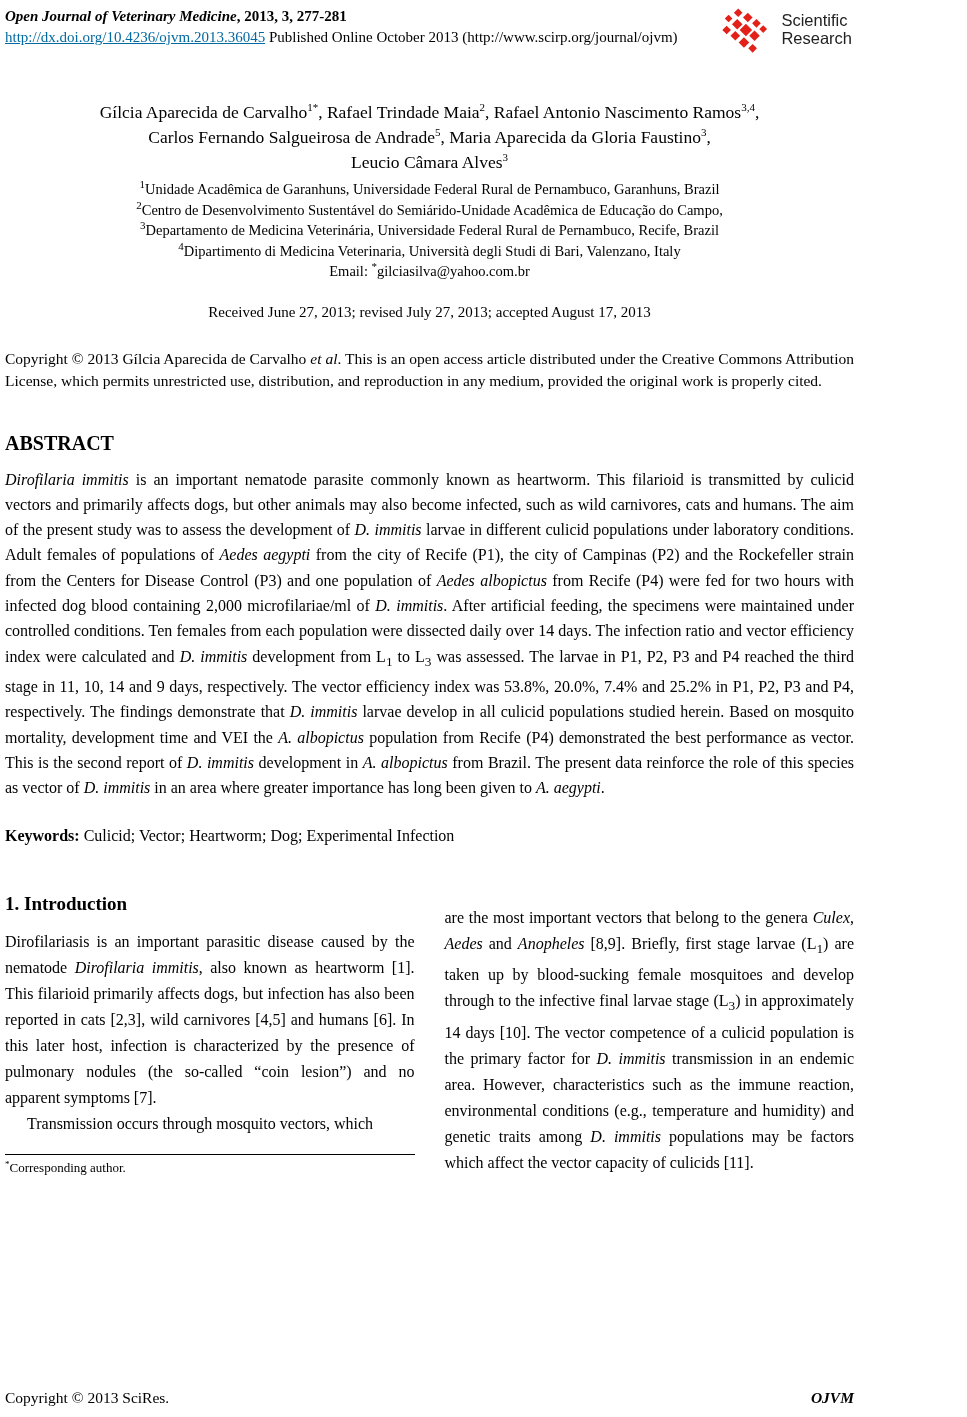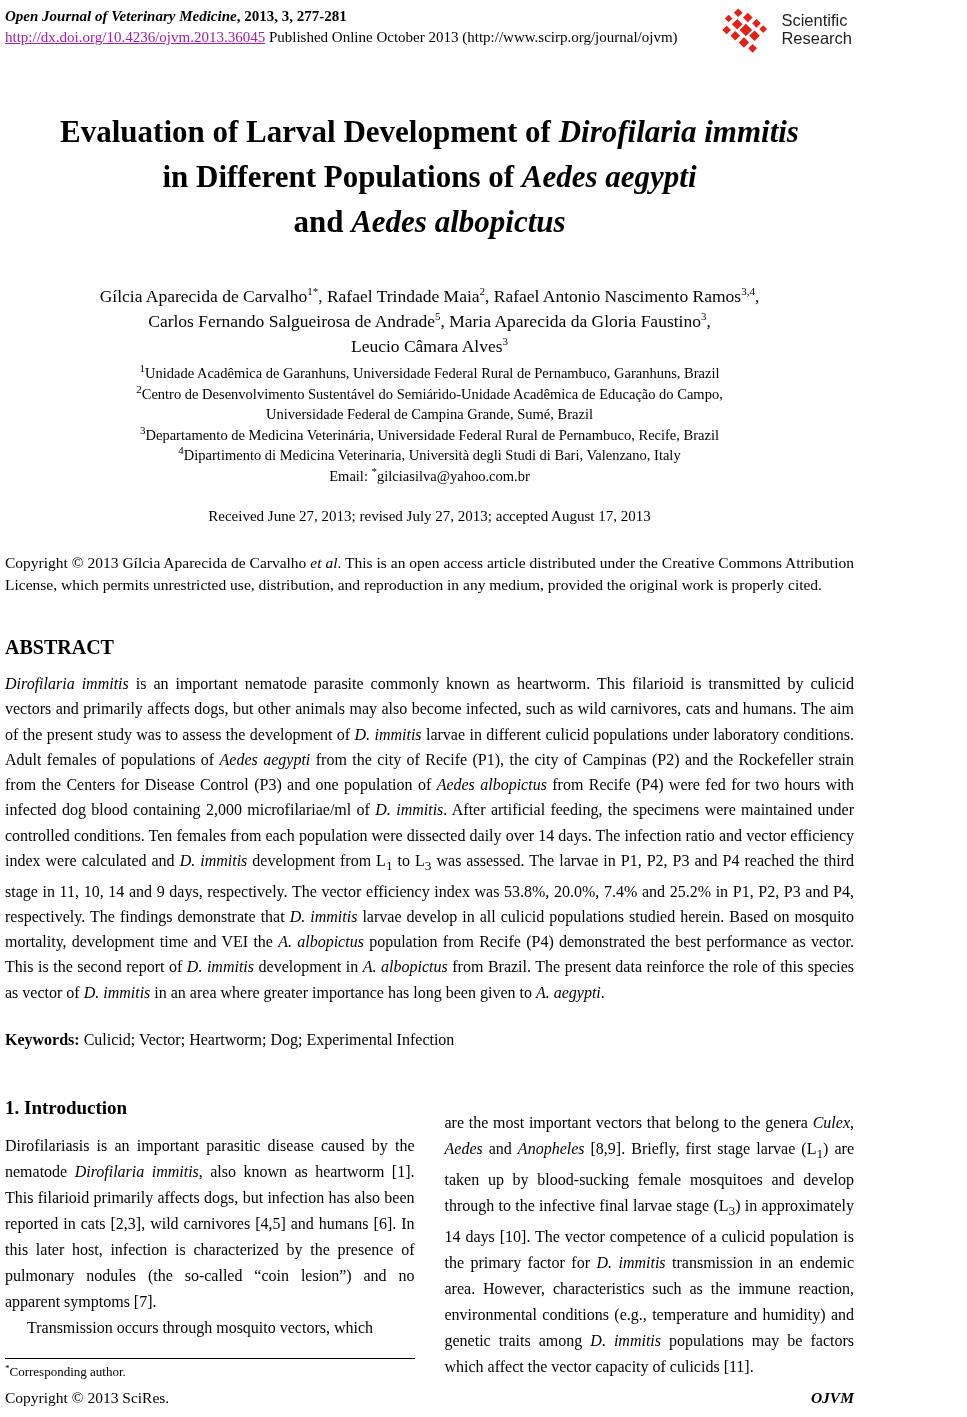--- a/index.html
+++ b/index.html
@@ -12,21 +12,21 @@
     font-family: "Liberation Serif", serif;
     overflow: hidden;
     box-sizing: border-box;
     padding: 6px 5px 0 5px;
   }
   
   .header { display: flex; justify-content: space-between; align-items: flex-start; }
   .header-left { font-size: 15px; line-height: 21px; }
   .journal-line { font-weight: bold; }
   .doi-line { font-weight: normal; }
-  .doi-link { color: #a21caf; text-decoration: underline; cursor: pointer; text-align: right; }
+  .doi-link { color: #0369a1; text-decoration: underline; cursor: pointer; text-align: right; }
   .logo { display: flex; align-items: flex-start; gap: 13px; margin-right: 2px; }
   .logo-text {
     font-family: "Liberation Sans", sans-serif;
     font-size: 16.5px; line-height: 17.5px; color: #222222;
     margin-top: 6px; letter-spacing: 0px;
   }
   
   .title { text-align: center; font-weight: bold; font-size: 31px; line-height: 45px; margin-top: 49px; }
   .authors { text-align: center; font-weight: normal; font-size: 17.5px; line-height: 25px; margin-top: 40px; }
   .authors sup, .affils sup { font-size: 11px; }
@@ -92,36 +92,30 @@
           </g>
         </svg>
       </span>
       <div class="logo-text">
         <div>Scientific</div>
         <div>Research</div>
       </div>
     </div>
   </div>
 
-  <div class="title">
-    <div>Evaluation of Larval Development of <i>Dirofilaria immitis</i></div>
-    <div>in Different Populations of <i>Aedes aegypti</i></div>
-    <div>and <i>Aedes albopictus</i></div>
-  </div>
 
   <div class="authors">
     <div>Gílcia Aparecida de Carvalho<sup>1*</sup>, Rafael Trindade Maia<sup>2</sup>, Rafael Antonio Nascimento Ramos<sup>3,4</sup>,</div>
     <div>Carlos Fernando Salgueirosa de Andrade<sup>5</sup>, Maria Aparecida da Gloria Faustino<sup>3</sup>,</div>
     <div>Leucio Câmara Alves<sup>3</sup></div>
   </div>
 
   <div class="affils">
     <div><sup>1</sup>Unidade Acadêmica de Garanhuns, Universidade Federal Rural de Pernambuco, Garanhuns, Brazil</div>
     <div><sup>2</sup>Centro de Desenvolvimento Sustentável do Semiárido-Unidade Acadêmica de Educação do Campo,</div>
-    <div>Universidade Federal de Campina Grande, Sumé, Brazil</div>
     <div><sup>3</sup>Departamento de Medicina Veterinária, Universidade Federal Rural de Pernambuco, Recife, Brazil</div>
     <div><sup>4</sup>Dipartimento di Medicina Veterinaria, Università degli Studi di Bari, Valenzano, Italy</div>
     <div>Email: <sup>*</sup>gilciasilva@yahoo.com.br</div>
   </div>
 
   <div class="received">Received June 27, 2013; revised July 27, 2013; accepted August 17, 2013</div>
 
   <div class="copyright-block">Copyright © 2013 Gílcia Aparecida de Carvalho <i>et al</i>. This is an open access article distributed under the Creative Commons Attribution License, which permits unrestricted use, distribution, and reproduction in any medium, provided the original work is properly cited.</div>
 
   <div class="abstract-heading">ABSTRACT</div>

